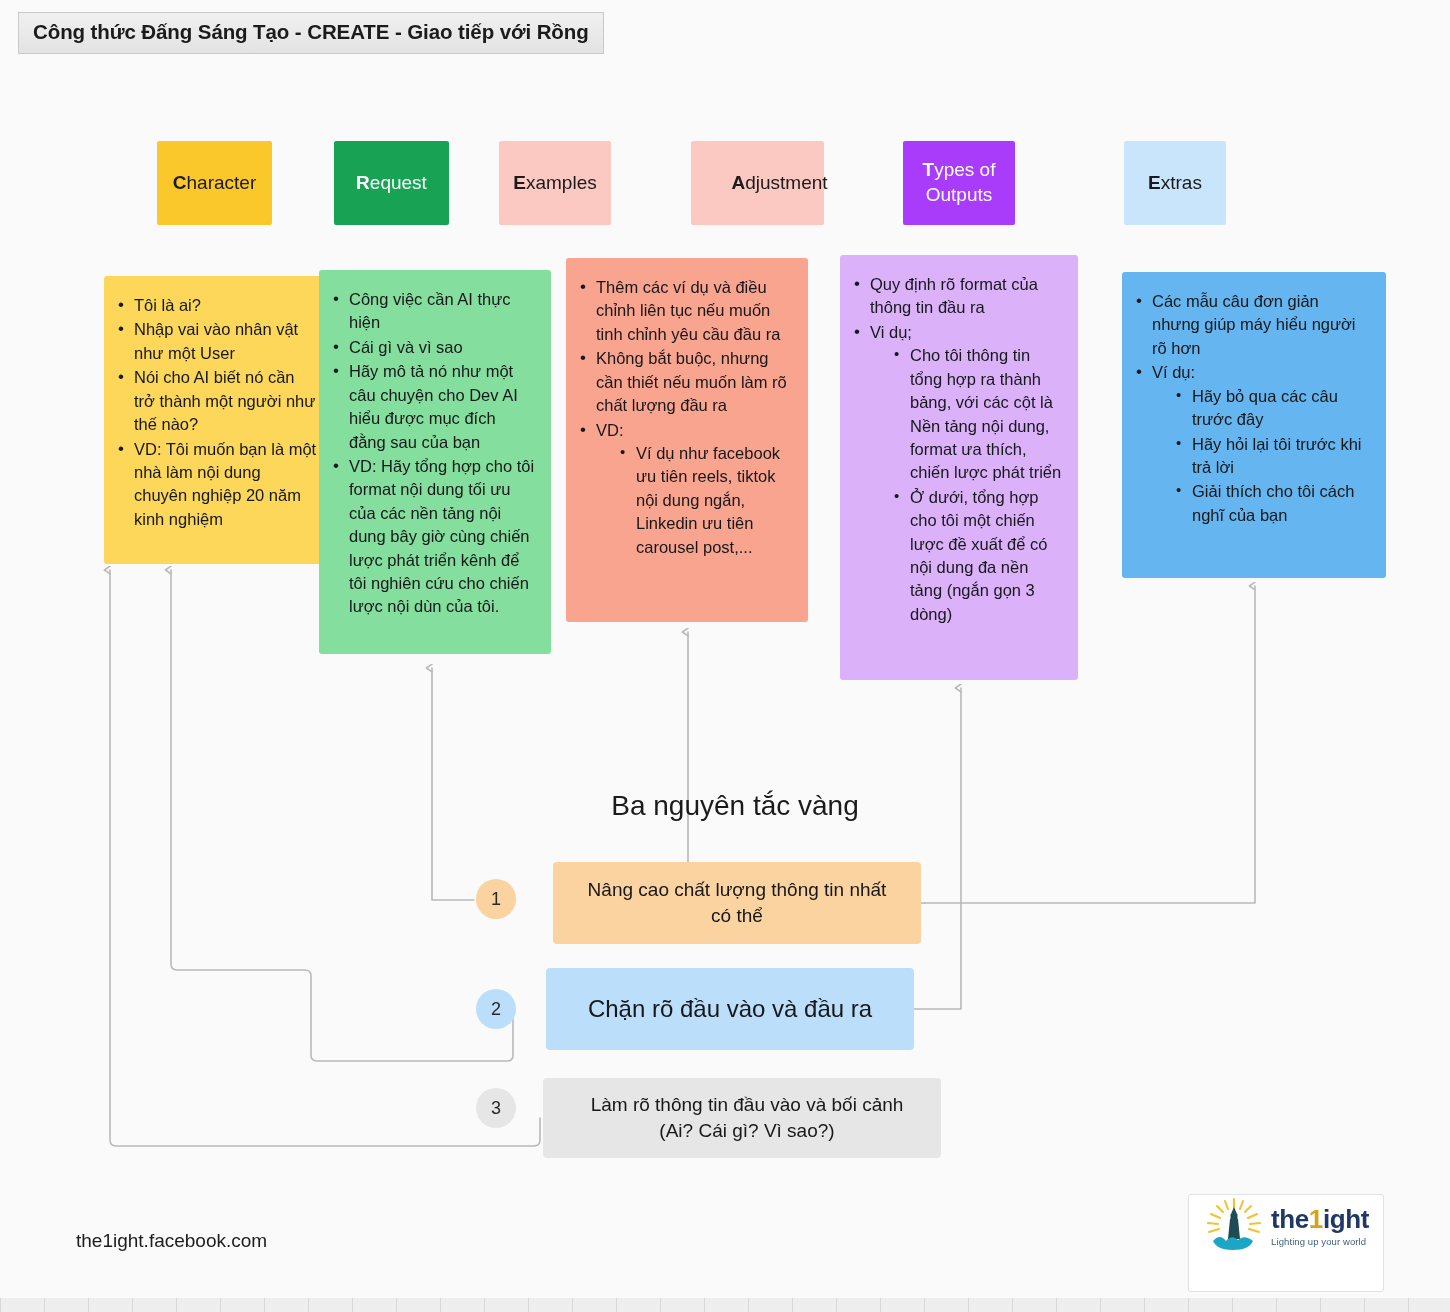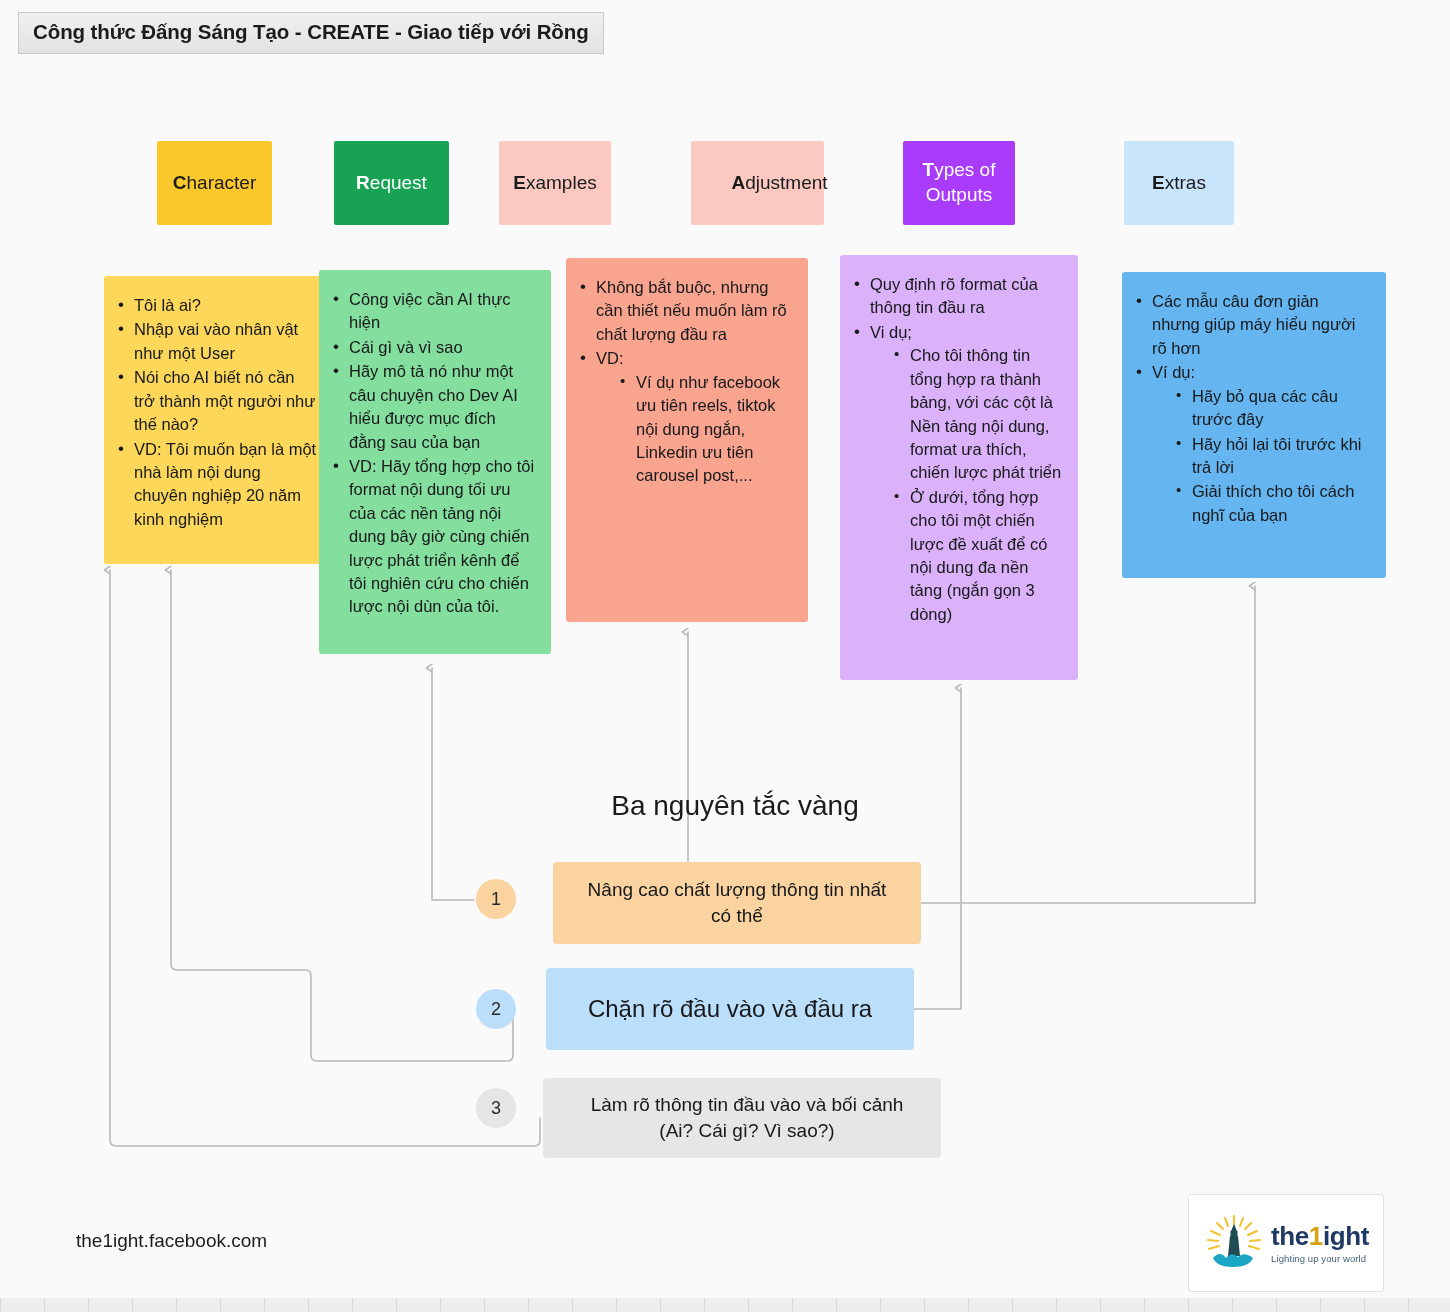--- a/index.html
+++ b/index.html
@@ -91,21 +91,21 @@
   #site-url {
     position: absolute; left: 76px; top: 1230px;
     font-size: 19px; color: #1d1d1d;
   }
   #logo-box {
     position: absolute; left: 1188px; top: 1194px;
     width: 196px; height: 98px;
     background: #ffffff;
     border: 1px solid #e2e2e2;
     border-radius: 3px;
-    display: flex; align-items: center; justify-content: center;
+    display: flex; align-items: flex-start; justify-content: center;
   }
   #logo-inner { display: flex; align-items: center; gap: 6px; }
   #logo-word { display: flex; flex-direction: column; line-height: 1; }
   #logo-main { font-size: 26px; font-weight: bold; letter-spacing: -0.4px; }
   #logo-main .navy { color: #1f3864; }
   #logo-main .gold { color: #d6a316; }
   #logo-tag { font-size: 9.5px; color: #3f6079; margin-top: 5px; letter-spacing: 0.1px; }
 </style>
 </head>
 <body>
@@ -144,21 +144,21 @@
   </div>
   <div class="col-head" style="left: 499px; top: 141px; width: 112px; height: 84px; background: rgb(251, 201, 194); color: rgb(27, 27, 27);">
     <span><span class="cap">E</span><span>xamples</span></span>
   </div>
   <div class="col-head" style="left: 691px; top: 141px; width: 133px; height: 84px; background: rgb(251, 201, 194); color: rgb(27, 27, 27); padding-left: 44px;">
     <span><span class="cap">A</span><span>djustment</span></span>
   </div>
   <div class="col-head" style="left: 903px; top: 141px; width: 112px; height: 84px; background: rgb(169, 59, 251); color: rgb(255, 255, 255);">
     <span><span class="cap">T</span><span>ypes of Outputs</span></span>
   </div>
-  <div class="col-head" style="left: 1124px; top: 141px; width: 110px; height: 84px; background: rgb(200, 229, 252); color: rgb(27, 27, 27);">
+  <div class="col-head" style="left: 1124px; top: 141px; width: 102px; height: 84px; background: rgb(200, 229, 252); color: rgb(27, 27, 27);">
     <span><span class="cap">E</span><span>xtras</span></span>
   </div>
 
   <div class="card" style="left: 56px; top: 276px; width: 230px; height: 288px; background: rgb(252, 215, 90); margin-left: 48px;">
     <ul>
         <li><span>Tôi là ai?</span></li>
         <li><span>Nhập vai vào nhân vật như một User</span></li>
         <li><span>Nói cho AI biết nó cần trở thành một người như thế nào?</span></li>
         <li><span>VD: Tôi muốn bạn là một nhà làm nội dung chuyên nghiệp 20 năm kinh nghiệm</span></li>
       </ul>
@@ -168,20 +168,21 @@
     <ul>
         <li><span>Công việc cần AI thực hiện</span></li>
         <li><span>Cái gì và vì sao</span></li>
         <li><span>Hãy mô tả nó như một câu chuyện cho Dev AI hiểu được mục đích đằng sau của bạn</span></li>
         <li><span>VD: Hãy tổng hợp cho tôi format nội dung tối ưu của các nền tảng nội dung bây giờ cùng chiến lược phát triển kênh để tôi nghiên cứu cho chiến lược nội dùn của tôi.</span></li>
       </ul>
   </div>
 
   <div class="card" style="left: 566px; top: 258px; width: 242px; height: 364px; background: rgb(249, 164, 143);">
     <ul>
+        <li><span>Thêm các ví dụ và điều chỉnh liên tục nếu muốn tinh chỉnh yêu cầu đầu ra</span></li>
         <li><span>Không bắt buộc, nhưng cần thiết nếu muốn làm rõ chất lượng đầu ra</span></li>
         <li><span>VD:</span><ul>
             <li>Ví dụ như facebook ưu tiên reels, tiktok nội dung ngắn, Linkedin ưu tiên carousel post,...</li>
           </ul></li>
       </ul>
   </div>
 
   <div class="card" style="left: 840px; top: 255px; width: 238px; height: 425px; background: rgb(219, 178, 250);">
     <ul>
         <li><span>Quy định rõ format của thông tin đầu ra</span></li>

